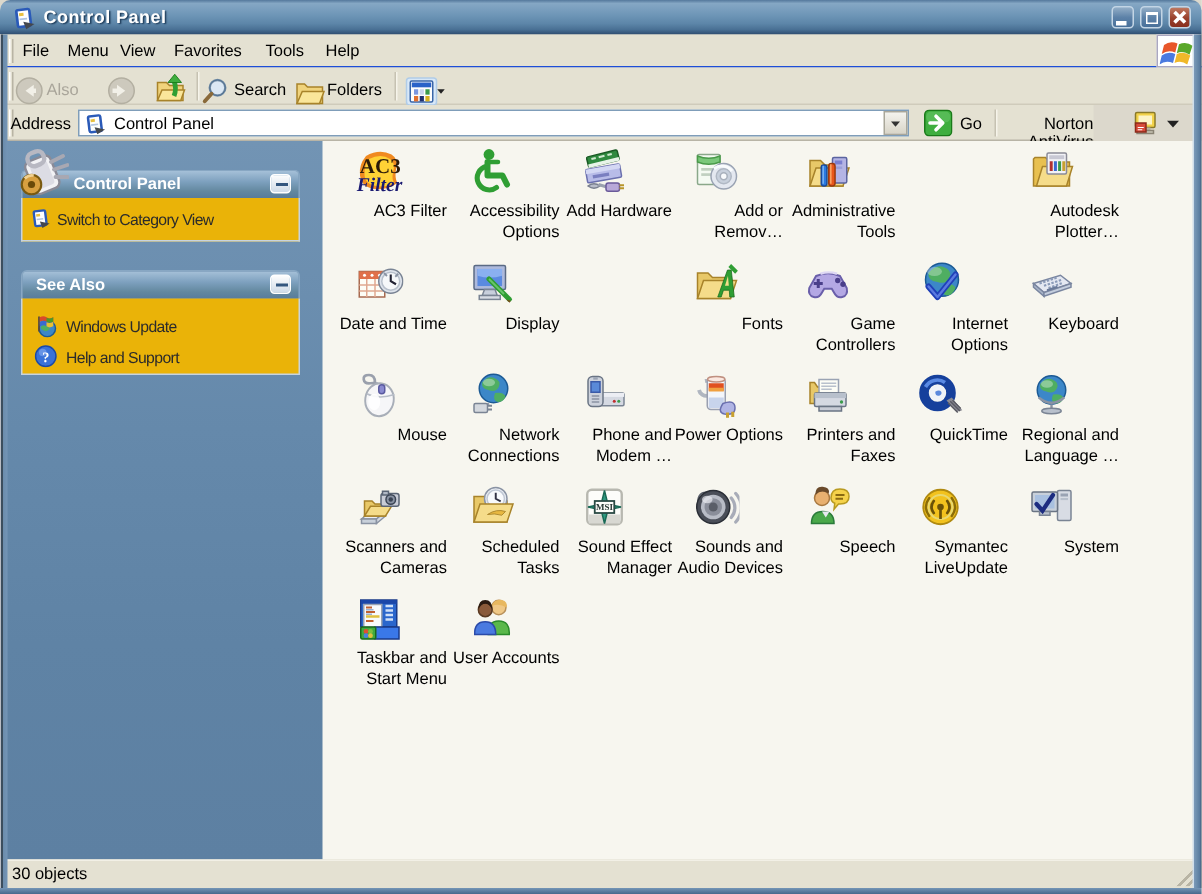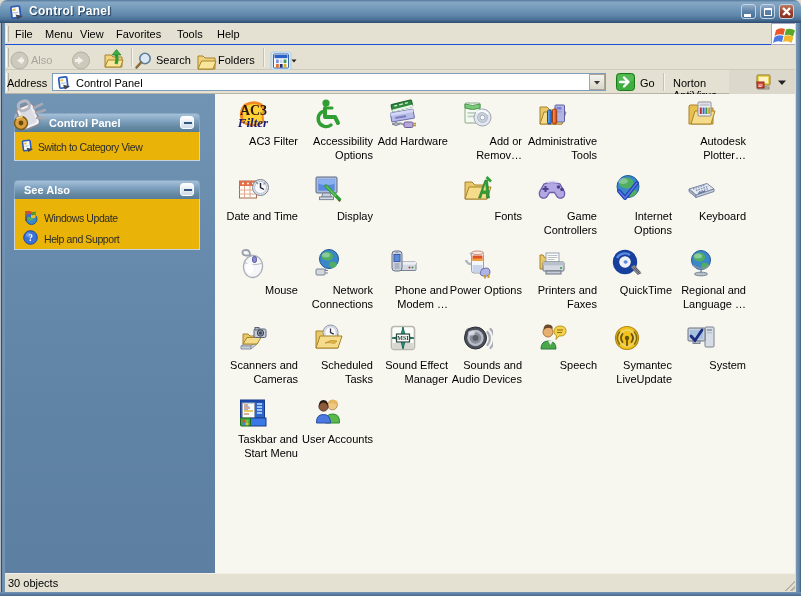--- a/index.html
+++ b/index.html
@@ -15,21 +15,21 @@
 #btn-max { left:760px; background:linear-gradient(to bottom,#93aec7 0%,#5d82a8 50%,#48709a 100%); }
 #btn-close { left:779px; background:linear-gradient(to bottom,#c07a62 0%,#99402c 55%,#882f1e 100%); }
 #menubar { left:0; top:23px; width:801px; height:22px; background:#e4e1d2; border-bottom:1px solid #1d4ed8; }
 .menuitem { position:absolute; top:5px; font-size:11px; color:#000; }
 #menugrip { position:absolute; left:6px; top:3px; width:3px; height:16px; border-left:1px solid #fff; border-right:1px solid #b8b4a4; }
 #winlogo { position:absolute; left:771px; top:0px; width:28px; height:22px; background:#fff; border:1px solid #aaa7c0; }
 #toolbar { left:0; top:45px; width:801px; height:25px; background:#e4e1d2; border-bottom:1px solid #cfcbbb; }
 .tsep { position:absolute; top:3px; width:2px; height:19px; border-left:1px solid #c6c2b2; border-right:1px solid #f6f4ea; }
 .ttext { position:absolute; top:9px; font-size:11px; color:#000; }
 .tgray { color:#a9a59a; }
-#addrbar { left:0; top:70px; width:729px; height:24px; background:#e4e1d2; border-bottom:1px solid #b8b4a6; }
+#addrbar { left:0; top:70px; width:729px; height:24px; background:#e4e1d2; border-bottom:1px solid #b8b4a6;text-align:right; }
 #addrlabel { left:7px; top:7px; font-size:11px; color:#000; }
 #addrfield { left:52px; top:3px; width:554px; height:18px; background:#fff; border:1px solid #7f9db9; }
 #addrtext { left:76px; top:7px; font-size:11px; color:#000; }
 #addrdrop { left:589px; top:4px; width:16px; height:16px; background:linear-gradient(to bottom,#f4f3ee,#d9d5c8); border:1px solid #aaa79a; }
 #gotext { left:640px; top:7px; font-size:11px; color:#000; }
 #nortontext { left:673px; top:7px; font-size:11px; color:#000; }
 #content { left:0; top:94px; width:801px; height:479px; background:#f7f6ef; }
 #sidebar { left:0; top:0; width:215px; height:479px;
   background:linear-gradient(to bottom,#7294b4 0%,#6589ab 40%,#5f83a5 70%,#5d80a2 100%); }
 #edgeL { position:absolute; left:0; top:23px; width:5px; height:569px; background:linear-gradient(to right,#b8bcc4 0,#b8bcc4 1px,#3c4e5e 1px,#3c4e5e 2px,#6b8cab 2px,#7495b6 100%); }

